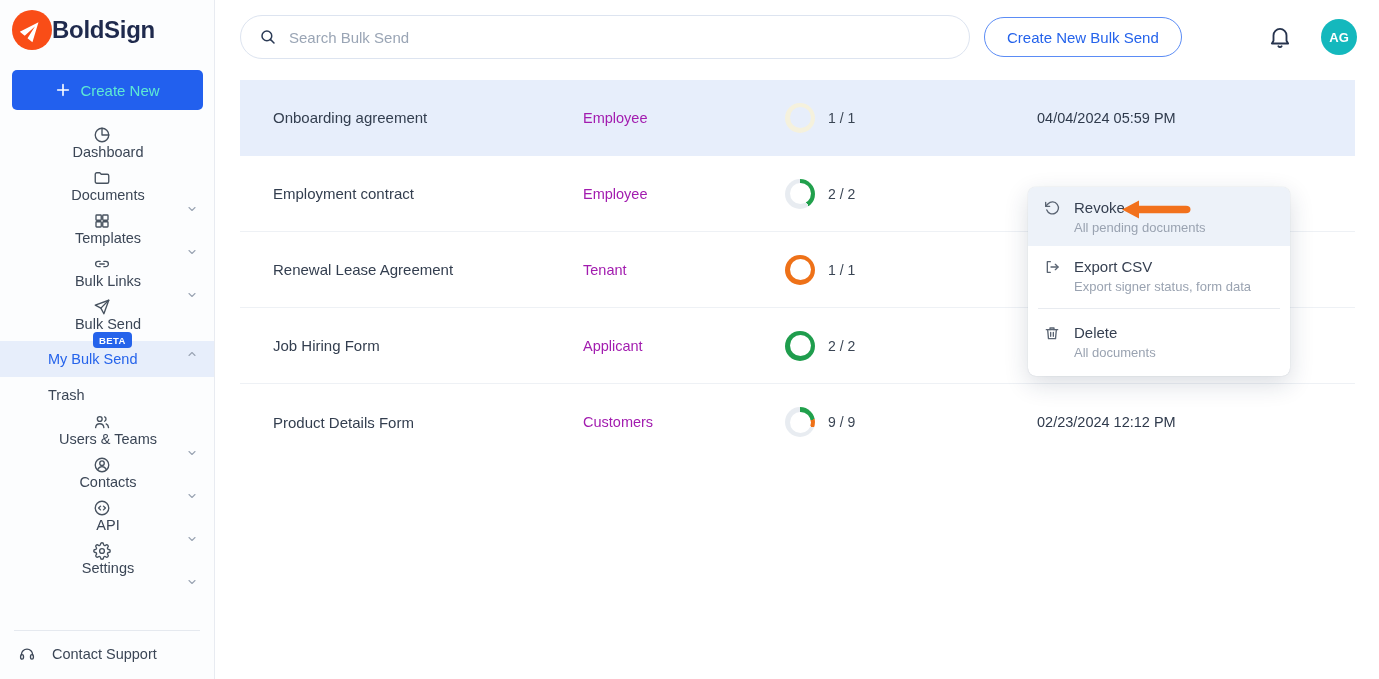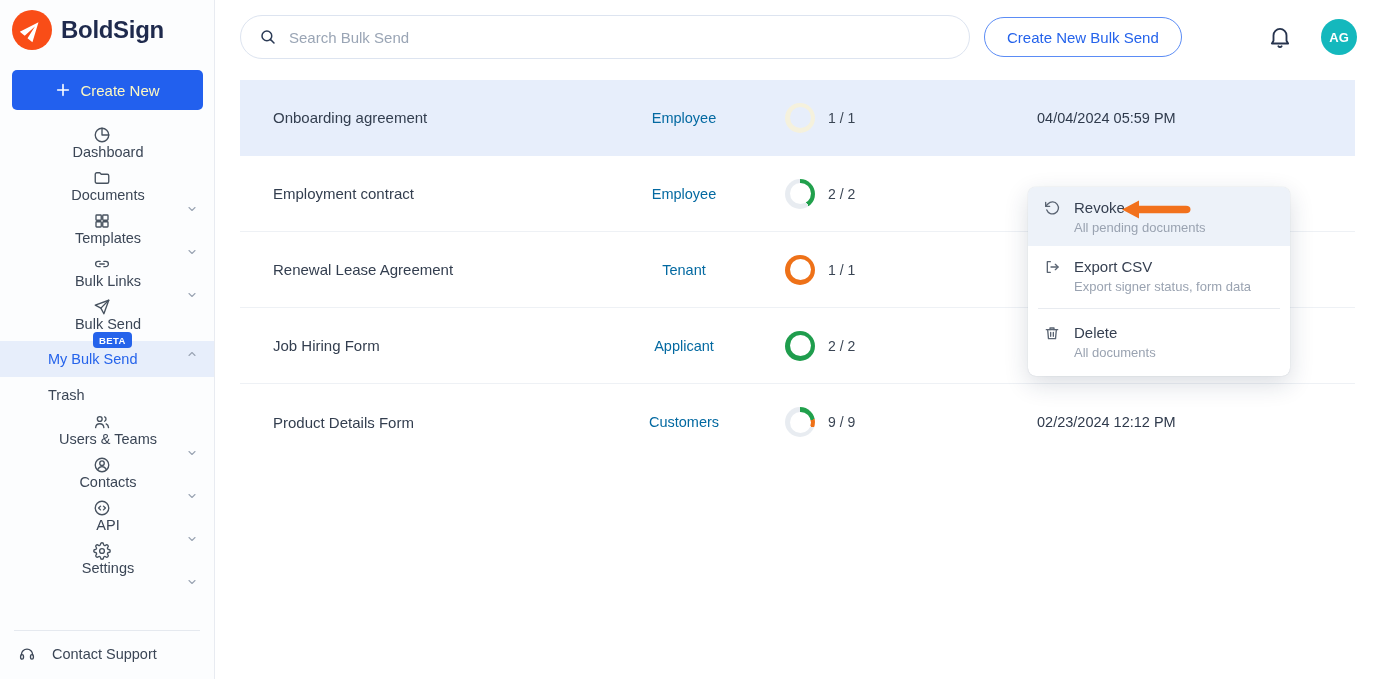--- a/index.html
+++ b/index.html
@@ -8,29 +8,29 @@
     position:relative; overflow:hidden; background:#fff;
     font-family:"Liberation Sans", sans-serif; color:#333e4f;
   }
   svg { display:block; }
 
   
   .sidebar {
     position:absolute; left:0; top:0; width:215px; height:679px;
     background:#fcfdfe; border-right:1px solid #e8ebf1;
   }
-  .logo-row { display:flex; align-items:center; gap:9px; padding:10px 12px 8px 12px; }
+  .logo-row { display:flex; align-items:center; padding:10px 12px 8px 12px; }
   .logo-mark {
     width:40px; height:40px; border-radius:50%; background:#f94d17;
     display:flex; align-items:center; justify-content:center; flex:0 0 auto;
   }
   .logo-text { font-size:24px; font-weight:800; color:#1f2a4d; letter-spacing:-0.3px; }
   .create-new-btn {
     margin:12px 12px 0 12px; width:191px; height:40px; border:none; border-radius:5px;
-    background:#2260ee; color:#fef9c3; font-size:15px; font-weight:500;
+    background:#2260ee; color:#5eead4; font-size:15px; font-weight:500;
     display:flex; align-items:center; justify-content:center; gap:9px; cursor:pointer;
     font-family:"Liberation Sans", sans-serif;
   }
   .nav { margin-top:16px; }
   .nav-item {
     height:43px; display:flex; align-items:center; padding:0 16px 0 18px;
     font-size:14.5px; color:#3b4656; cursor:pointer; font-weight:500;flex-direction:column;
   }
   .nav-item .nicon { width:18px; margin-right:13px; color:#47525f; flex:0 0 auto; }
   .chev { margin-left:auto; color:#9aa4b3; }
@@ -83,21 +83,21 @@
   }
   .thead {
     height:38px; background:#f7f9fc; border-radius:6px 6px 0 0;
     font-size:13px; color:#49556d;
   }
   .th { display:flex; align-items:center; gap:10px; }
   .tbody-row { height:76px; border-bottom:1px solid #eef1f5; font-size:15px; cursor:pointer; }
   .tbody-row:last-child { border-bottom:none; }
   .tbody-row.selected { background:#e7eefb; border-bottom-color:transparent; }
   .cell-title { color:#333e4f; }
-  .cell-role { font-size:14.5px; color:#0369a1;text-align:center; }
+  .cell-role { font-size:14.5px; color:#a21caf; }
   .cell-progress { display:flex; align-items:center; gap:13px; font-size:14px; color:#3a4554; }
   .ring { width:30px; height:30px; border-radius:50%; position:relative; flex:0 0 auto; }
   .hole { position:absolute; inset:4.5px; border-radius:50%; background:#fff; }
   .tbody-row.selected .hole { background:#e7eefb; }
   .cell-date { font-size:14.5px; color:#2f3a4c; }
   .sort-icon { display:flex; flex-direction:column; gap:1px; color:#94a3c0; }
 
   
   .ctx-menu {
     position:absolute; left:1028px; top:187px; width:262px; background:#fff;

